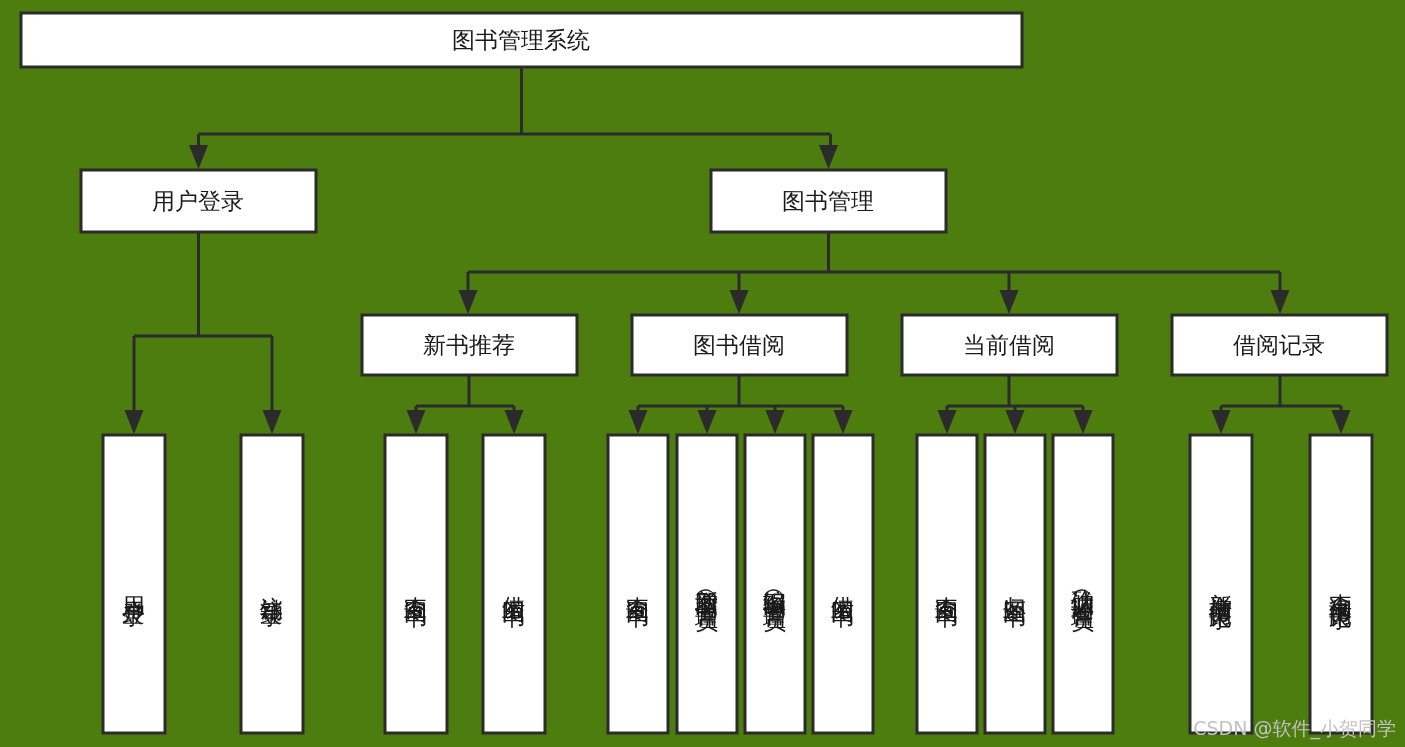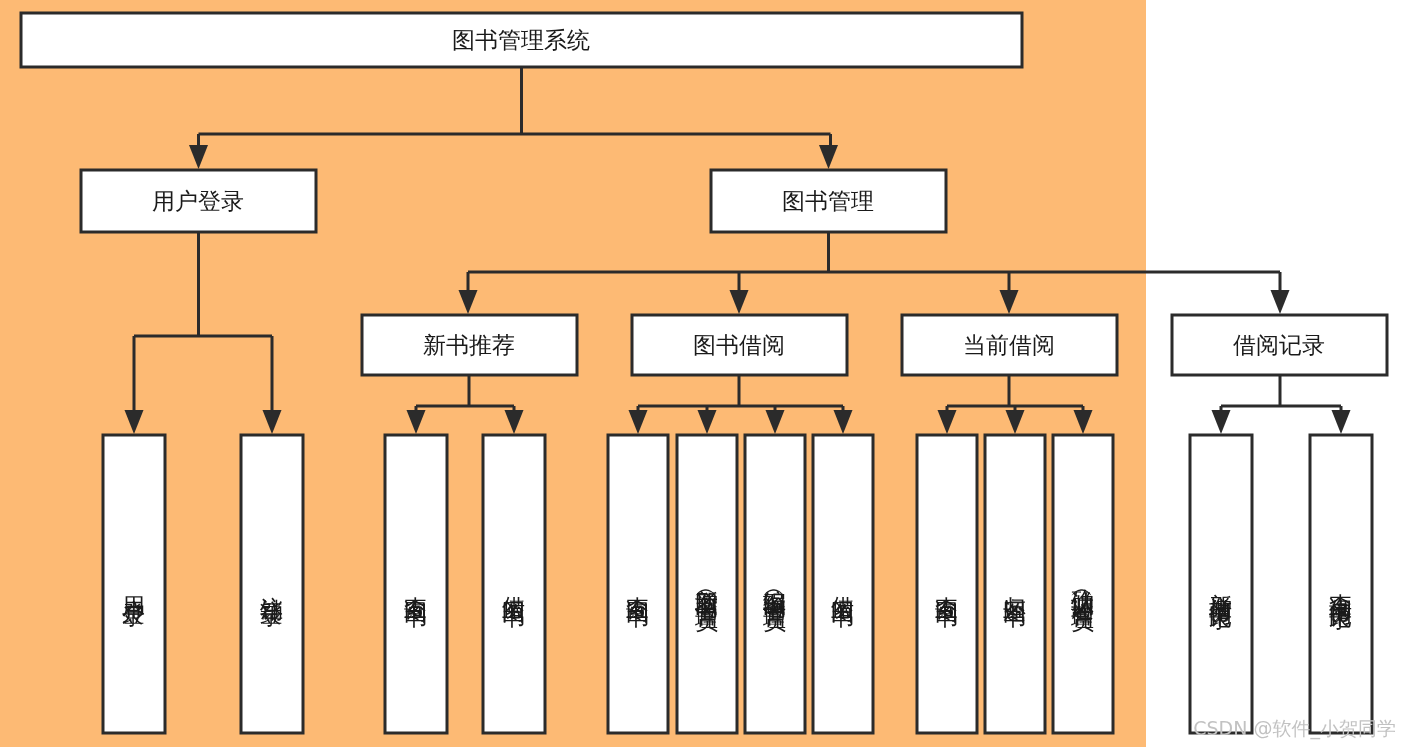--- a/index.html
+++ b/index.html
@@ -8,23 +8,23 @@
     background: #ffffff;
   }
   body {
     width: 1405px;
     height: 747px;
     font-family: "DejaVu Sans", "Liberation Sans", sans-serif;
     overflow: hidden;
   }
   #diagram-root {
     position: relative;
-    width: 1146px;
+    width: 1405px;
     height: 747px;
-    background: #fdba74;
+    background: #4d7c0f;
   }
   svg.diagram-canvas {
     position: absolute;
     top: 0;
     left: 0;
     width: 1405px;
     height: 747px;
     display: block;
   }
   .node-rect {

